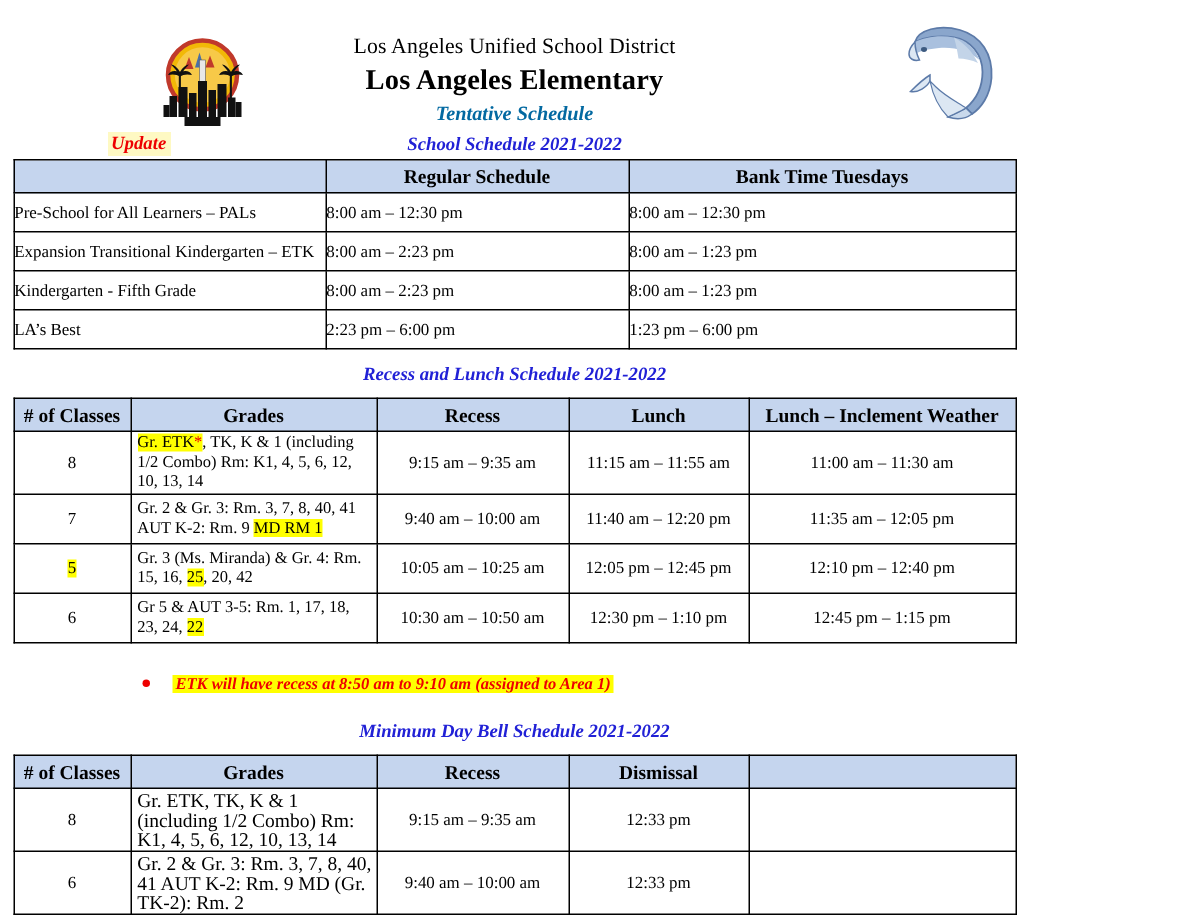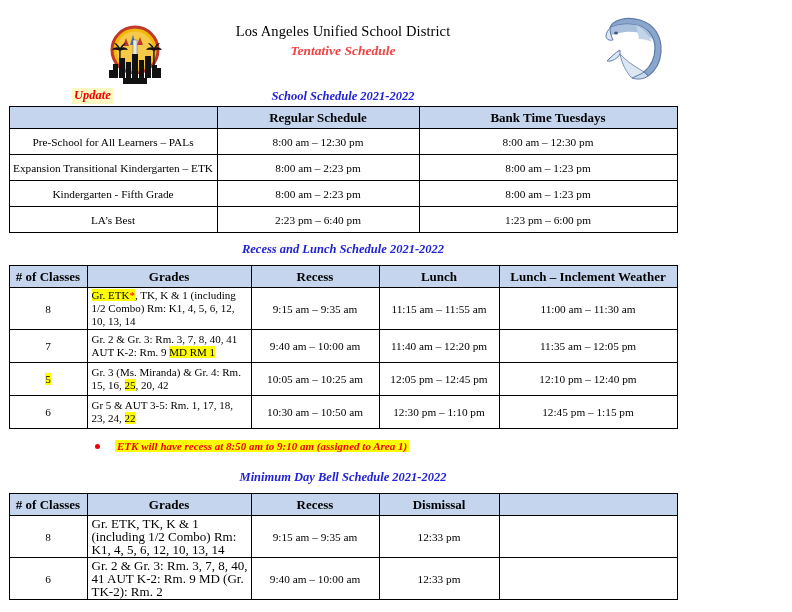--- a/index.html
+++ b/index.html
@@ -54,21 +54,21 @@
   .school-name {
     font-size: 19px;
     font-weight: bold;
     line-height: 25px;
     letter-spacing: 0.1px;
   }
   .tentative {
     font-size: 13.5px;
     font-weight: bold;
     font-style: italic;
-    color: #ef4444;
+    color: #0369a1;
     line-height: 19px;
   }
 
   
   .update-row {
     position: relative;
     height: 18px;
   }
   .update-tag {
     position: absolute;
@@ -118,21 +118,21 @@
     vertical-align: middle;
   }
   table.sched th {
     background: #c5d5ee;
     font-weight: bold;
     text-align: center;
     height: 21px;
     font-size: 13px;
   }
   .t1 { width: 668px; }
-  .t1 td { text-align: center; height: 25px; }
+  .t1 td { text-align: left; height: 25px; }
   .t1 .c0 { width: 208px; }
   .t1 .c1 { width: 202px; }
   .t1 .c2 { width: 258px; }
 
   .t2 { width: 668px; }
   .t2 .c0 { width: 78px; }
   .t2 .c1 { width: 164px; }
   .t2 .c2 { width: 128px; }
   .t2 .c3 { width: 120px; }
   .t2 .c4 { width: 178px; }
@@ -162,21 +162,21 @@
   }
   .t3 td.time { text-align: center; }
 
   .hl { background: #ffff00; }
   .star { color: #ee0000; }
 
   
   .note-row {
     position: relative;
     height: 18px;
-    margin-top: 10px;
+    margin-top: 20px;
     text-decoration: underline;
   }
   .note {
     position: absolute;
     left: 95px;
     top: 0;
     font-size: 11px;
     font-weight: bold;
     font-style: italic;
     color: #ee0000;
@@ -240,20 +240,21 @@
           <path d="M55 28 q6 -2 8 2 q-5 -1 -8 1 z"></path>
           <path d="M55 28 q-3 -5 -6 -5 q3 3 5 6 z"></path>
           <path d="M55 28 q3 -5 6 -5 q-3 3 -5 6 z"></path>
         </g>
         <rect x="24" y="58" width="24" height="6" fill="#111111"></rect>
       </svg>
     </div>
 
     <div class="titles">
       <div class="district-name">Los Angeles Unified School District</div>
+      <div class="school-name">Los Angeles Elementary</div>
       <div class="tentative">Tentative Schedule</div>
     </div>
 
     <div class="dolphin-logo">
       <svg viewBox="0 0 80 70" width="80" height="70">
         <path d="M12 14 C14 6, 28 2, 42 6 C56 10, 64 22, 63 38 C62 50, 56 58, 50 62 L46 58 C53 52, 57 44, 57 34 C57 22, 49 13, 38 11 C28 9, 18 11, 12 14 Z" fill="#8aa6cc" stroke="#5c7aa8" stroke-width="1.2"></path>
         <path d="M12 14 C18 11, 28 9, 38 11 C46 12.6, 52 18, 55 26 C48 20, 38 17, 28 18 C21 18.7, 15 20, 12 22 Z" fill="#a9c0de"></path>
         <path d="M46 58 L50 62 C46 65, 40 66, 34 64 C38 62, 43 60, 46 58 Z" fill="#c9d9ec" stroke="#5c7aa8" stroke-width="1"></path>
         <path d="M22 40 C20 44, 14 48, 9 47 C13 43, 17 39, 22 36 Z" fill="#dce7f3" stroke="#5c7aa8" stroke-width="1"></path>
         <path d="M12 14 C10 16, 8 19, 8 22 C8 25, 11 27, 15 26 C13 22, 12 18, 12 14 Z" fill="#dce7f3" stroke="#5c7aa8" stroke-width="1"></path>
@@ -293,21 +294,21 @@
         <td>8:00 am – 2:23 pm</td>
         <td>8:00 am – 1:23 pm</td>
       </tr>
       <tr>
         <td>Kindergarten - Fifth  Grade</td>
         <td>8:00 am – 2:23 pm</td>
         <td>8:00 am – 1:23 pm</td>
       </tr>
       <tr>
         <td>LA’s Best</td>
-        <td>2:23 pm – 6:40 pm</td>
+        <td>2:23 pm – 6:00 pm</td>
         <td>1:23 pm – 6:00 pm</td>
       </tr>
     </tbody>
   </table>
 
   <div class="spacer-8"></div>
 
   <div class="section-heading">Recess and Lunch Schedule 2021-2022</div>
 
   <div class="spacer-8"></div>

